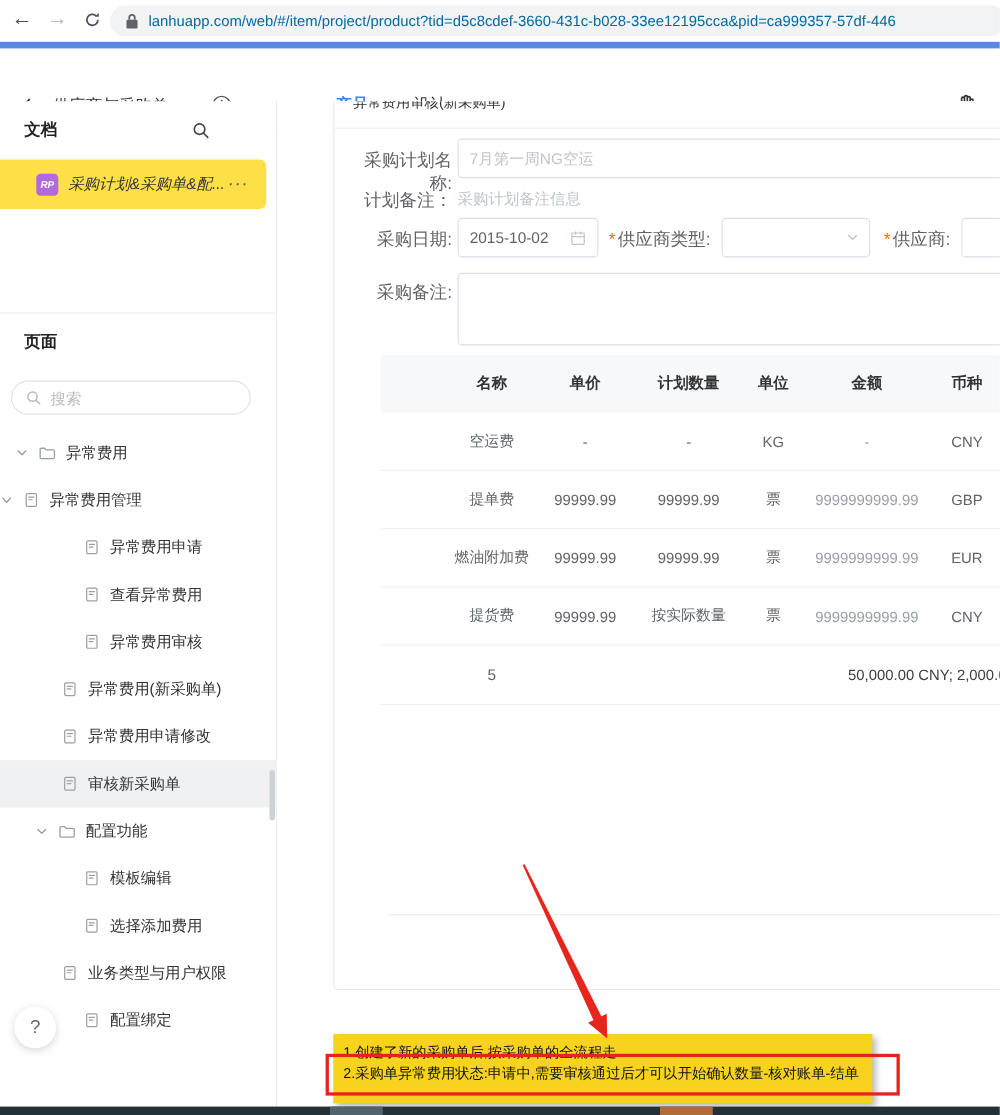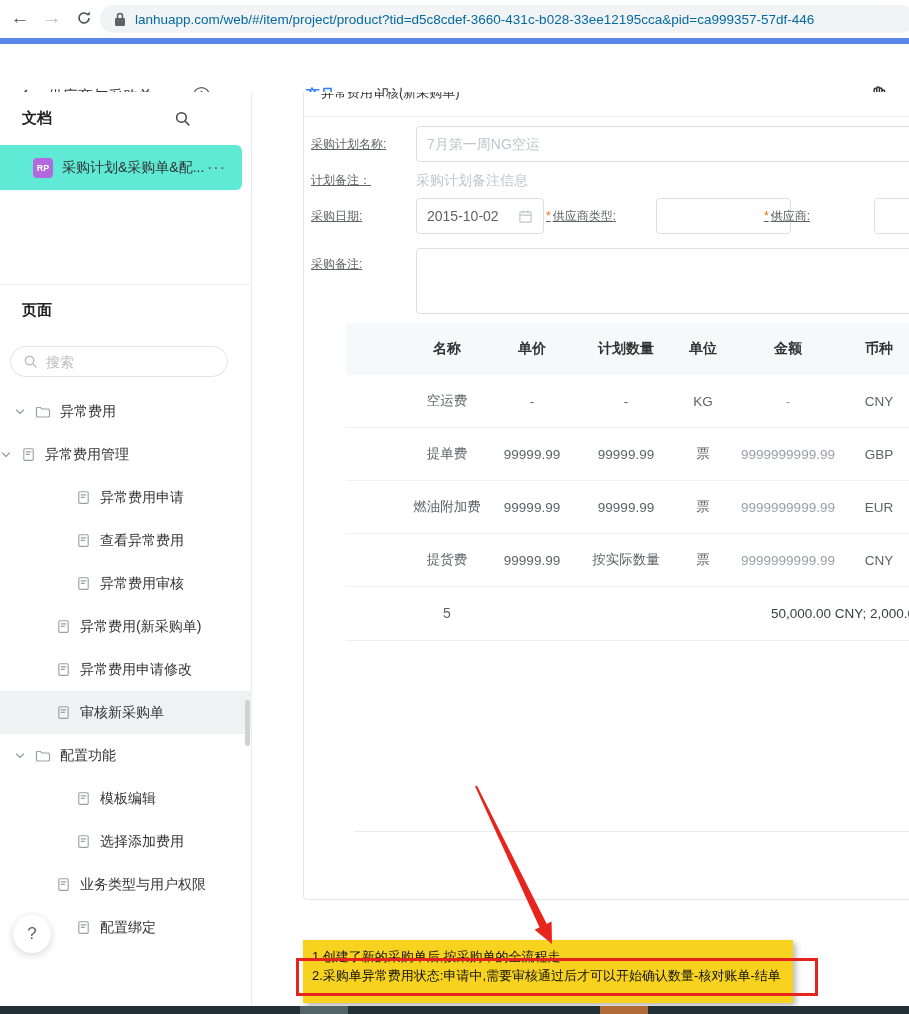--- a/index.html
+++ b/index.html
@@ -19,41 +19,41 @@
   
   .topnav { position:absolute; left:0; top:44px; width:892px; height:48px; background:#fff; border-bottom:1px solid #404040;margin-top:28px; }
   .proj-title { position:absolute; left:48px; top:15px; font-size:15px; color:#333; }
   .tab { position:absolute; top:14px; font-size:15px; color:#333; cursor:pointer; }
   .tab.active { color:#3685ff; font-weight:600; }
   .tab-underline { position:absolute; left:305px; top:44px; width:28px; height:3px; border-radius:2px; }
 
   
   .sidebar { position:absolute; left:0; top:92px; width:252px; height:922px; background:#fff; border-right:1px solid #e9e9e9; }
   .side-heading { position:absolute; left:22px; font-size:15px; font-weight:700; color:#222; }
-  .doc-item { position:absolute; left:0; top:53px; width:242px; height:45px; background:#5eead4; border-radius:0 6px 6px 0; display:flex; align-items:center; }
+  .doc-item { position:absolute; left:0; top:53px; width:242px; height:45px; background:#fde047; border-radius:0 6px 6px 0; display:flex; align-items:center;font-style:italic; }
   .rp-badge { position:absolute; left:33px; width:20px; height:20px; border-radius:4px; color:#fff; font-size:9px; font-weight:700; display:flex; align-items:center; justify-content:center; }
   .doc-title { position:absolute; left:62px; font-size:14px; color:#333; white-space:nowrap; }
   .doc-more { position:absolute; left:207px; font-size:16px; color:#555; letter-spacing:1px; }
   .side-divider { position:absolute; left:0; top:192px; width:252px; height:1px; background:#f0f0f0; }
   .search-pill { position:absolute; left:10px; top:254px; width:218px; height:31px; border:1px solid #e2e2e2; border-radius:16px; display:flex; align-items:center; padding-left:12px; gap:8px; background:#fff; }
   .search-pill input { border:none; outline:none; font-size:14px; color:#000000; width:150px; background:transparent; }
   .search-pill input::placeholder { color:#bdbdbd; }
   .tree { position:absolute; left:0; top:298px; width:252px; }
   .tree-row { height:43px; display:flex; align-items:center; gap:9px; cursor:pointer; }
   .tree-row.selected { background:#f0f1f2; }
   .tree-label { font-size:14px; color:#333; white-space:nowrap; }
   .help-btn { position:absolute; left:13px; top:823px; width:38px; height:38px; background:#fff; border-radius:50%; box-shadow:0 2px 8px rgba(0,0,0,.16); display:flex; align-items:center; justify-content:center; font-size:17px; color:#666; }
   .scroll-thumb { position:absolute; left:245px; top:608px; width:5px; height:46px; background:#cdd2d5; border-radius:3px; }
 
   
   .main { position:absolute; left:252px; top:92px; width:657px; height:922px; background:#fff; overflow:hidden; }
   .card { position:absolute; left:51px; top:-7px; width:700px; height:815px; background:#fff; border:1px solid #e6e6e6; border-radius:4px; }
   .card-title { position:absolute; left:17px; top:0; font-size:13px; line-height:14px; color:#333; }
   .card-divider { position:absolute; left:0; top:30px; width:700px; height:1px; background:#efefef; }
-  .f-label { position:absolute; width:100px; text-align:left; font-size:12px; color:#606266;text-decoration:underline; }
+  .f-label { position:absolute; width:100px; text-align:right; font-size:16px; color:#606266; }
   .f-input { position:absolute; border:1px solid #dcdfe6; border-radius:4px; background:#fff; font-size:14px; color:#333; padding:0 10px; outline:none; }
   .f-input::placeholder { color:#c0c4cc; }
   .req { color:#ff6a00; margin-right:2px; }
   .sel { display:flex; align-items:center; justify-content:flex-end; padding-right:9px; }
   .plain-val { position:absolute; font-size:14px; color:#c0c4cc; }
 
   
   .design-table { position:absolute; left:42px; top:237px; width:600px; }
   .t-grid { display:grid; grid-template-columns:62px 78px 92px 96px 58px 112px 70px 1fr; align-items:center; }
   .t-head { height:52px; background:#f7f8fa; }
@@ -199,21 +199,21 @@
           </svg>
           <span class="tree-label">异常费用申请修改</span>
         </div>
         <div class="tree-row selected" style="padding-left: 56px;">
           <svg width="15" height="15" viewBox="0 0 16 16" fill="none" stroke="#9aa0a6" stroke-width="1.2">
             <rect x="3" y="1.8" width="10" height="12.4" rx="1.2"></rect>
             <path d="M5.5 5.2h5M5.5 7.8h3.5" stroke-linecap="round"></path>
           </svg>
           <span class="tree-label">审核新采购单</span>
         </div>
-        <div class="tree-row" style="padding-left: 14px;">
+        <div class="tree-row" style="padding-left: 32px;">
           <svg width="12" height="12" viewBox="0 0 12 12">
             <path d="M2.5 4L6 7.5 9.5 4" stroke="#9aa0a6" stroke-width="1.3" fill="none" stroke-linecap="round" stroke-linejoin="round"></path>
           </svg>
           <svg width="16" height="16" viewBox="0 0 16 16" fill="none" stroke="#9aa0a6" stroke-width="1.2">
             <path d="M1.5 4.5a1 1 0 0 1 1-1h3L7 5h6.5a1 1 0 0 1 1 1v6a1 1 0 0 1-1 1h-11a1 1 0 0 1-1-1z"></path>
           </svg>
           <span class="tree-label">配置功能</span>
         </div>
         <div class="tree-row" style="padding-left: 76px;">
           <svg width="15" height="15" viewBox="0 0 16 16" fill="none" stroke="#9aa0a6" stroke-width="1.2">

